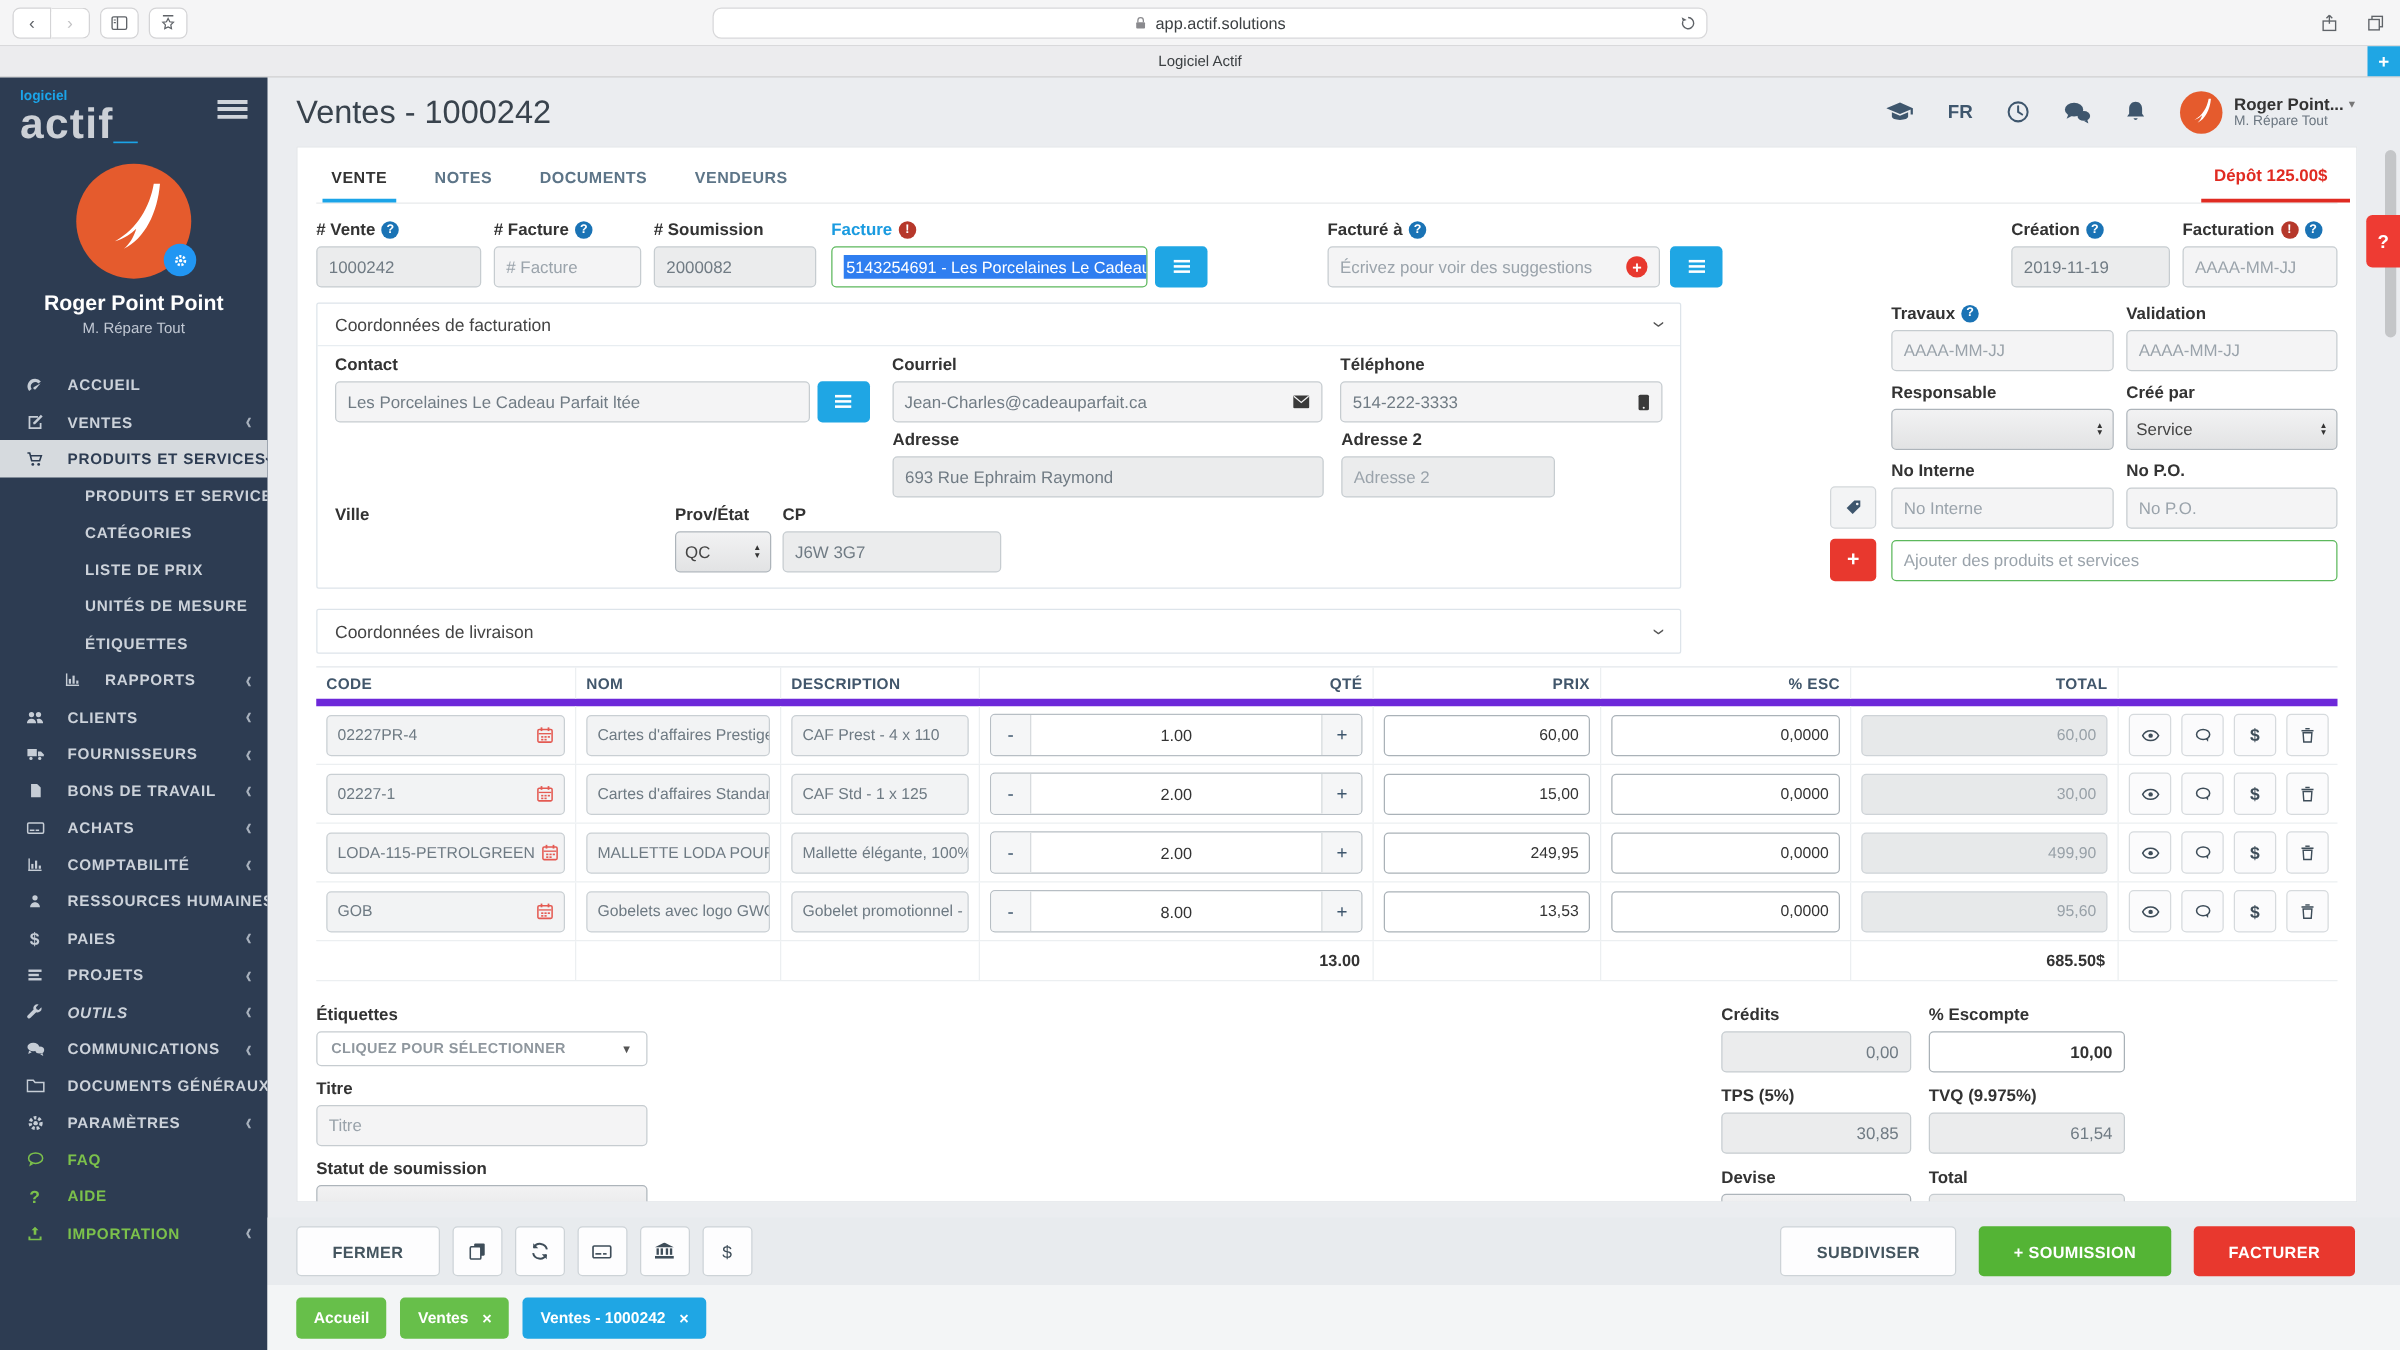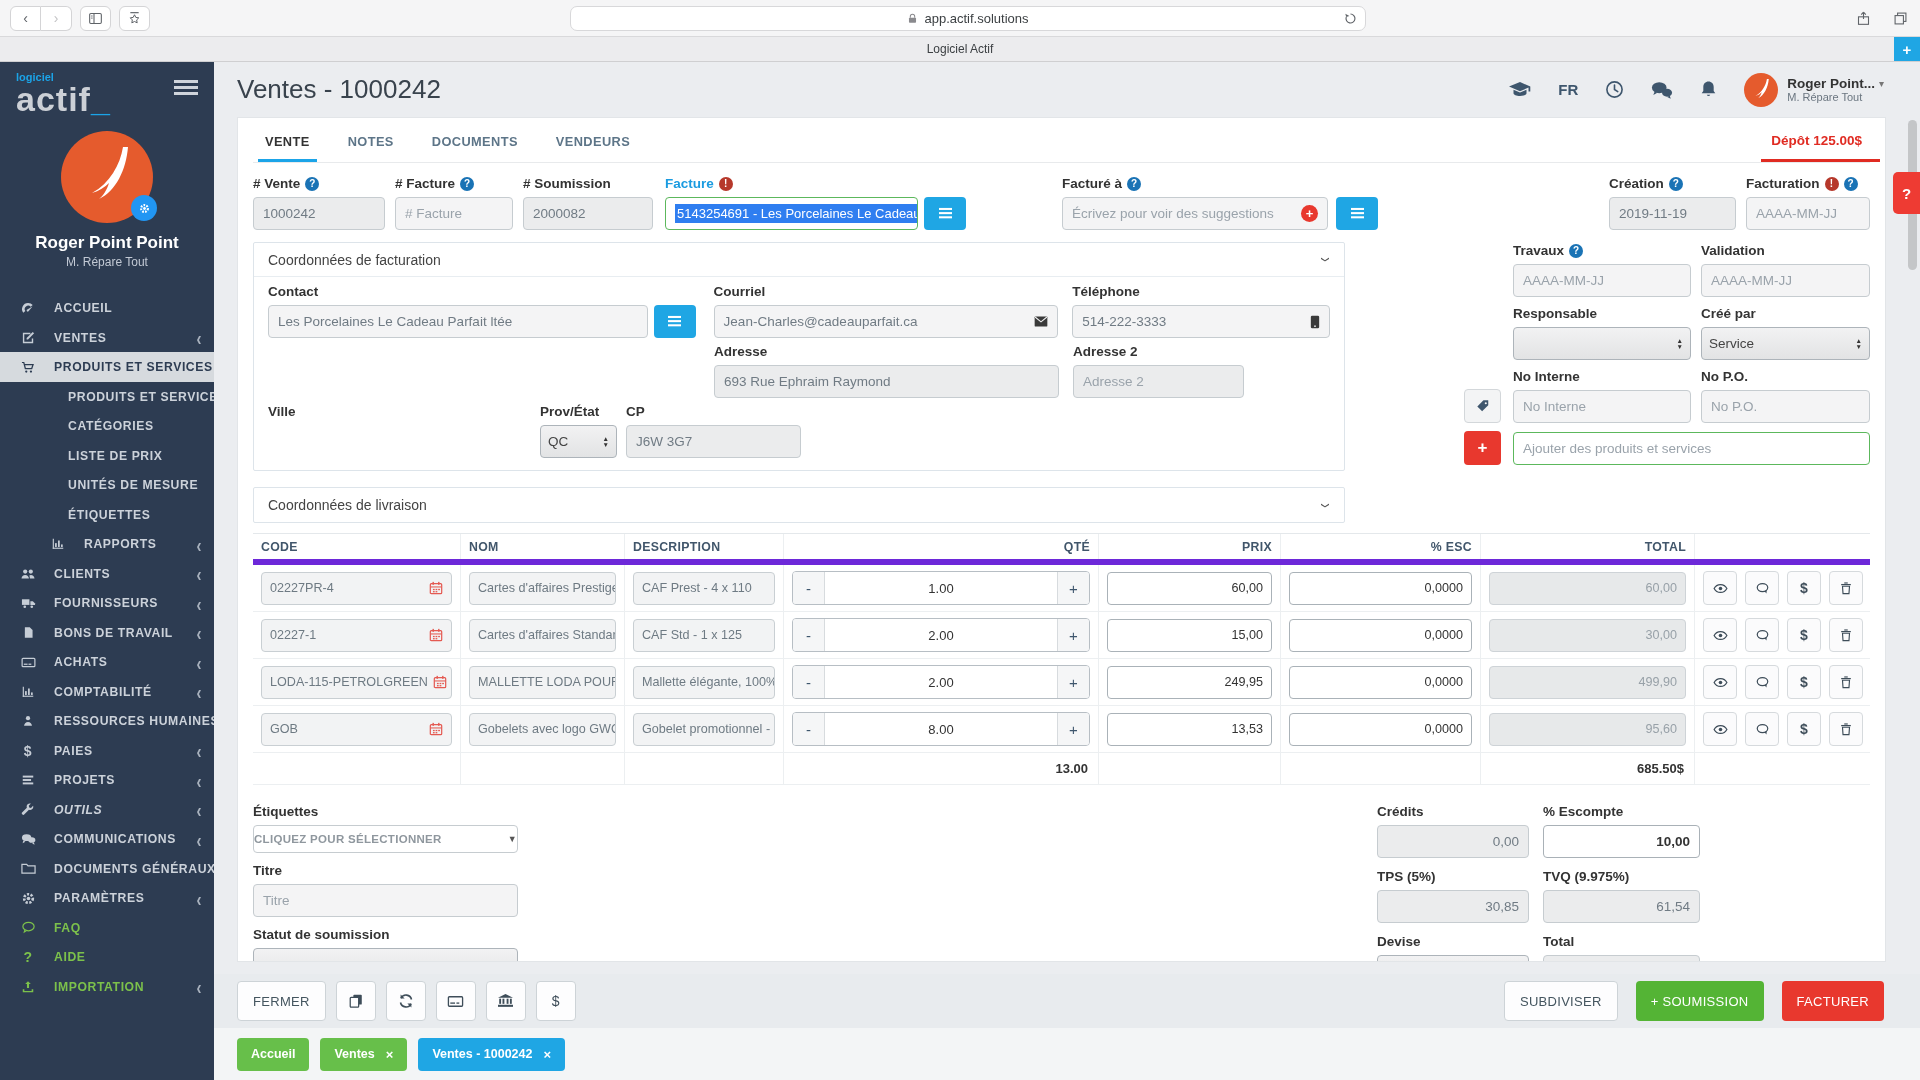--- a/index.html
+++ b/index.html
@@ -121,28 +121,28 @@
 .st-btn.plus{border-left:1px solid #d7dbde;}
 .st-val{flex:1;display:flex;align-items:center;justify-content:center;color:#333;font-size:13px;}
 .abtn{width:34px;height:34px;border:1px solid #d6dadd;border-radius:4px;background:#fbfbfc;color:#3e4d59;display:flex;align-items:center;justify-content:center;margin-right:8px;flex-shrink:0;cursor:pointer;}
 .abtn.dol{font-weight:700;font-size:14px;}
 .totrow{height:32px;font-weight:700;font-size:13px;color:#333;}
 .totrow .tc{padding:0 10px;}
 
 .sec-bot{display:flex;margin-top:18px;align-items:flex-start;}
 .bot-left{width:265px;flex-shrink:0;}
 .bfield{margin-bottom:9px;}
-.etiq{height:28px;border:1px solid #c6ccd0;border-radius:4px;display:flex;align-items:center;justify-content:space-between;padding:0 0;color:#8f979e;font-size:11.5px;font-weight:600;letter-spacing:.3px;background:#fff;}
+.etiq{height:28px;border:1px solid #c6ccd0;border-radius:4px;display:flex;align-items:center;justify-content:space-between;padding:0 11px;color:#8f979e;font-size:11.5px;font-weight:600;letter-spacing:.3px;background:#fff;}
 .etiq .car{color:#555;font-size:9px;}
 .bot-right{margin-left:auto;display:grid;grid-template-columns:152px 157px 156px;column-gap:14px;row-gap:10px;}
 .cellempty{visibility:hidden;}
 
 .actbar{height:54px;background:#e8ebee;display:flex;align-items:center;padding:0 36px 0 23px;margin-top:12px;gap:10px;}
 .ab-btn{height:40px;border:1px solid #cdd3d7;background:#fdfdfe;border-radius:4px;display:flex;align-items:center;justify-content:center;color:#3e4d59;cursor:pointer;}
-.ab-btn.txt{padding:0 15px;font-size:13px;font-weight:400;color:#44555f;letter-spacing:.3px;}
+.ab-btn.txt{padding:0 28px;font-size:13px;font-weight:700;color:#44555f;letter-spacing:.3px;}
 .ab-btn.icon{width:40px;}
 .ab-right{margin-left:auto;display:flex;gap:18px;}
 .btn-soum{background:#54b435;border:none;color:#fff;}
 .btn-fact{background:#e8382e;border:none;color:#fff;}
 .btn-soum.ab-btn.txt,.btn-fact.ab-btn.txt{color:#fff;}
 .footer{flex:1;background:#f3f5f6;display:flex;align-items:center;padding:0 23px;gap:11px;}
 .ftab{height:33px;border-radius:4px;display:flex;align-items:center;padding:0 14px;font-size:12.5px;font-weight:700;color:#fff;gap:11px;cursor:pointer;}
 .ftab.green{background:#67bf4a;}
 .ftab.blue{background:#1fa6e4;}
 .fx{font-size:13px;}

